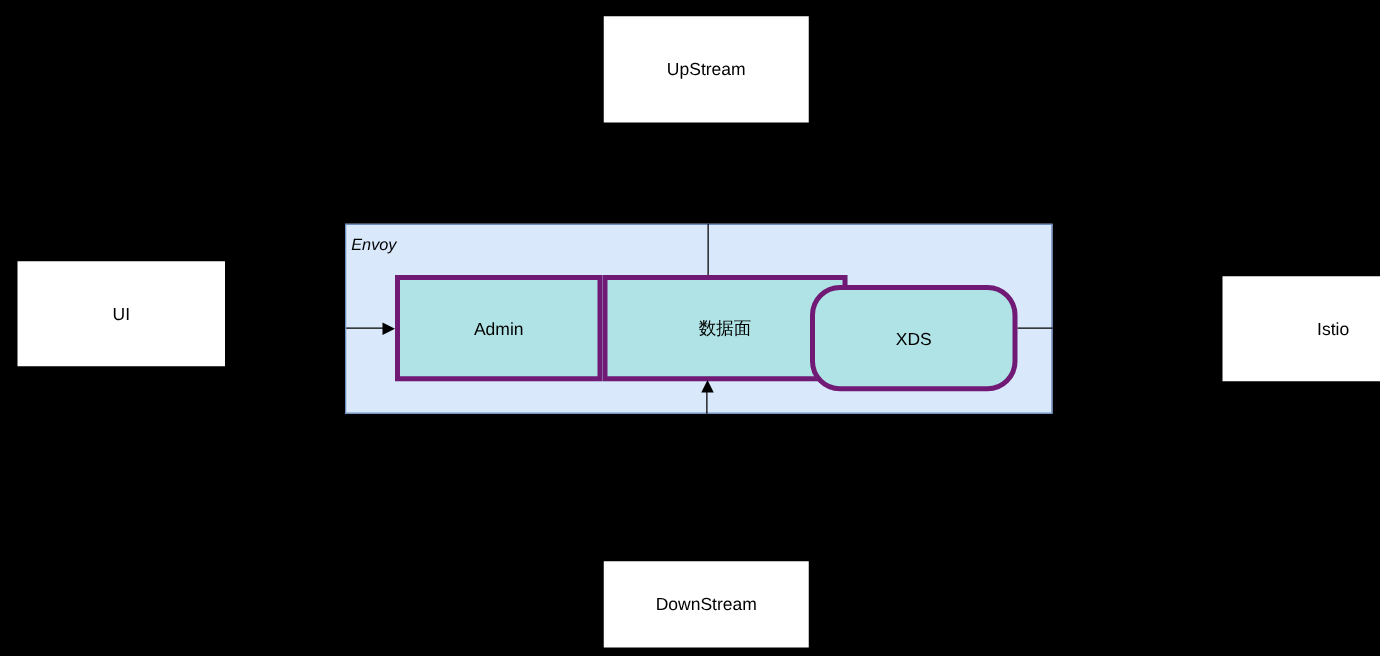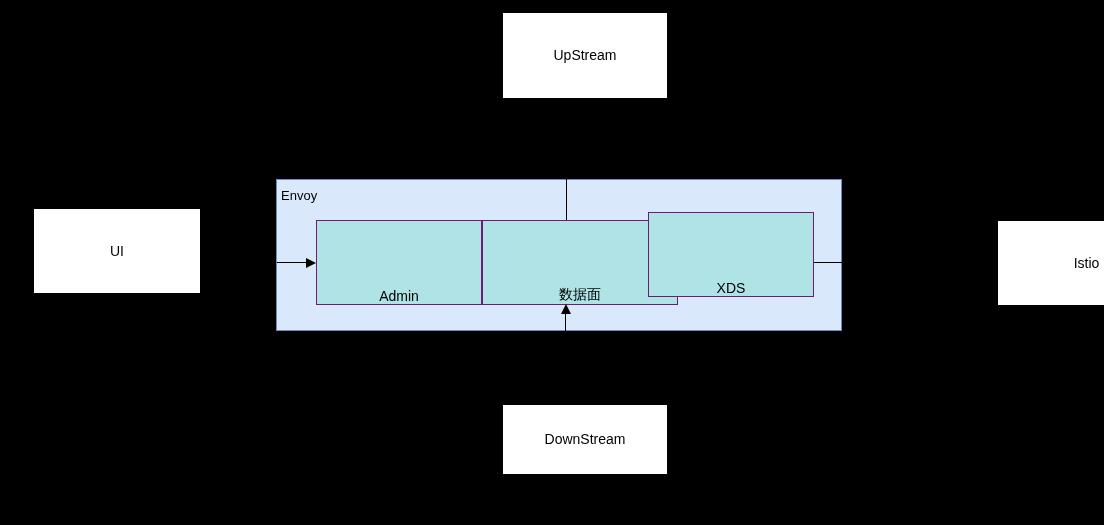--- a/index.html
+++ b/index.html
@@ -24,44 +24,43 @@
     align-items: center;
     justify-content: center;
     text-align: center;
   }
   
   .node-white {
     background: #ffffff;
     color: #000000;
     font-size: 14px;
     line-height: 1.2;
-    margin-left: 20px;
   }
   
   .node-envoy {
     background: #dae8fc;
     border: 1px solid #6c8ebf;
     display: block;
   }
   .envoy-label {
     position: absolute;
     left: 4px;
     top: 9px;
     font-size: 13px;
     color: #000000;
     line-height: 1;
     white-space: nowrap;
+    font-style: italic;
   }
   
   .node-teal {
     background: #b0e3e6;
-    border: 1px solid #701a75;
+    border: 4px solid #701a75;
     color: #000000;
     font-size: 14px;
-    align-items: flex-end;
   }
   
   .edge {
     position: absolute;
     background: #000000;
   }
   .edge-h { height: 1px; }
   .edge-v { width: 1px; }
   .arrowhead {
     position: absolute;
@@ -81,21 +80,21 @@
 </style>
 </head>
 <body>
 
 <div id="canvas">
 
   <div class="node node-white" style="left:483px; top:13px; width:164px; height:85px;">
     <span>UpStream</span>
   </div>
 
-  <div class="node node-white" style="left:483px; top:405px; width:164px; height:69px;justify-content:center;">
+  <div class="node node-white" style="left:483px; top:449px; width:164px; height:69px;justify-content:center;">
     <span>DownStream</span>
   </div>
 
   <div class="node node-white" style="left:14px; top:209px; width:166px; height:84px;">
     <span>UI</span>
   </div>
 
   <div class="node node-white" style="left:978px; top:221px; width:177px; height:84px;">
     <span>Istio</span>
   </div>
@@ -112,20 +111,20 @@
   <div class="arrowhead arrow-right" style="left:306px; top:258px;"></div>
 
   <div class="node node-teal" style="left:316px; top:220px; width:166px; height:85px;">
     <span>Admin</span>
   </div>
 
   <div class="node node-teal" style="left:482px; top:220px; width:196px; height:85px;">
     <span>数据面</span>
   </div>
 
-  <div class="node node-teal" style="left:648px; top:212px; width:166px; height:85px;">
+  <div class="node node-teal" style="left:648px; top:228px; width:166px; height:85px;border-radius:24px;">
     <span>XDS</span>
   </div>
 
   <div class="edge edge-v" style="left:565px; top:312px; height:19px;"></div>
   <div class="arrowhead arrow-up" style="left:561px; top:304px;"></div>
 
 </div>
 
 </body></html>

